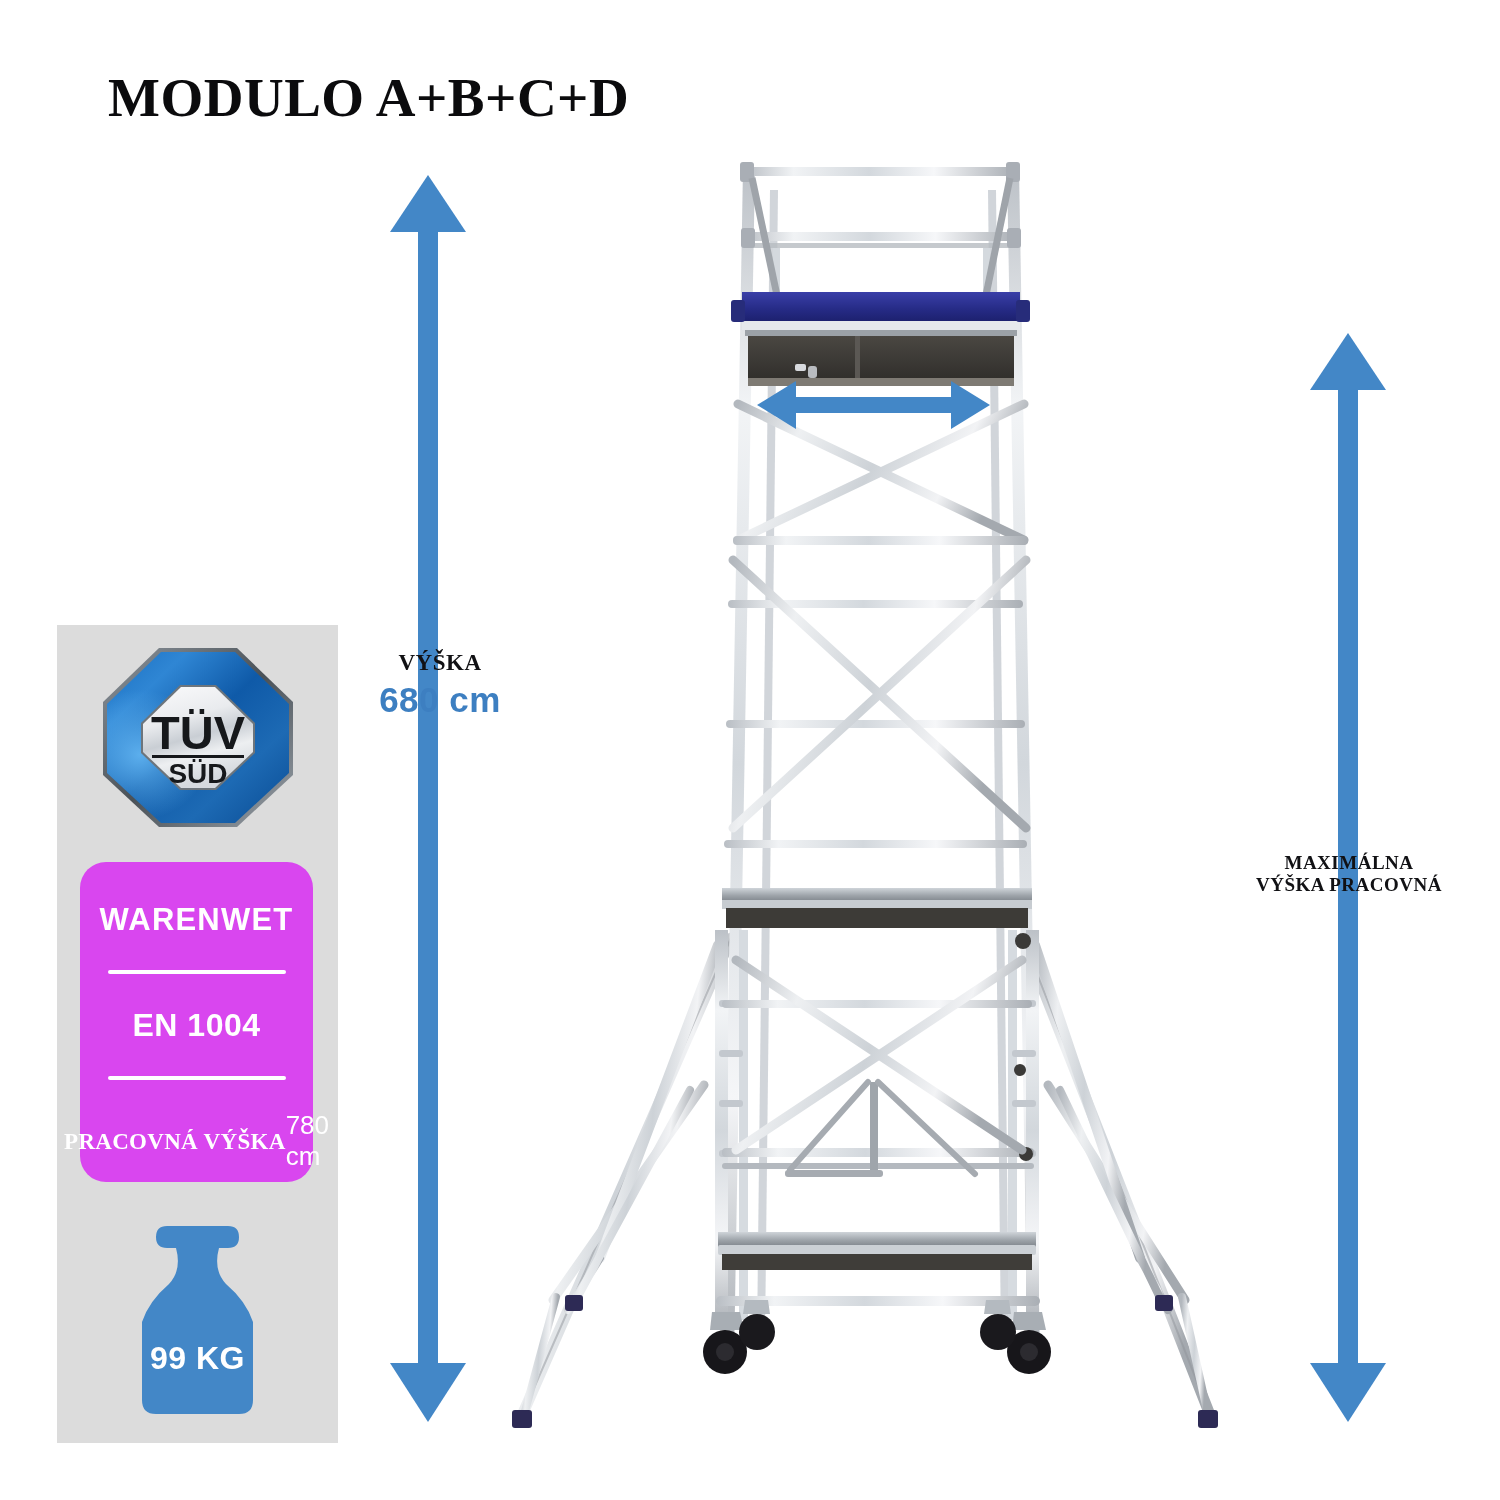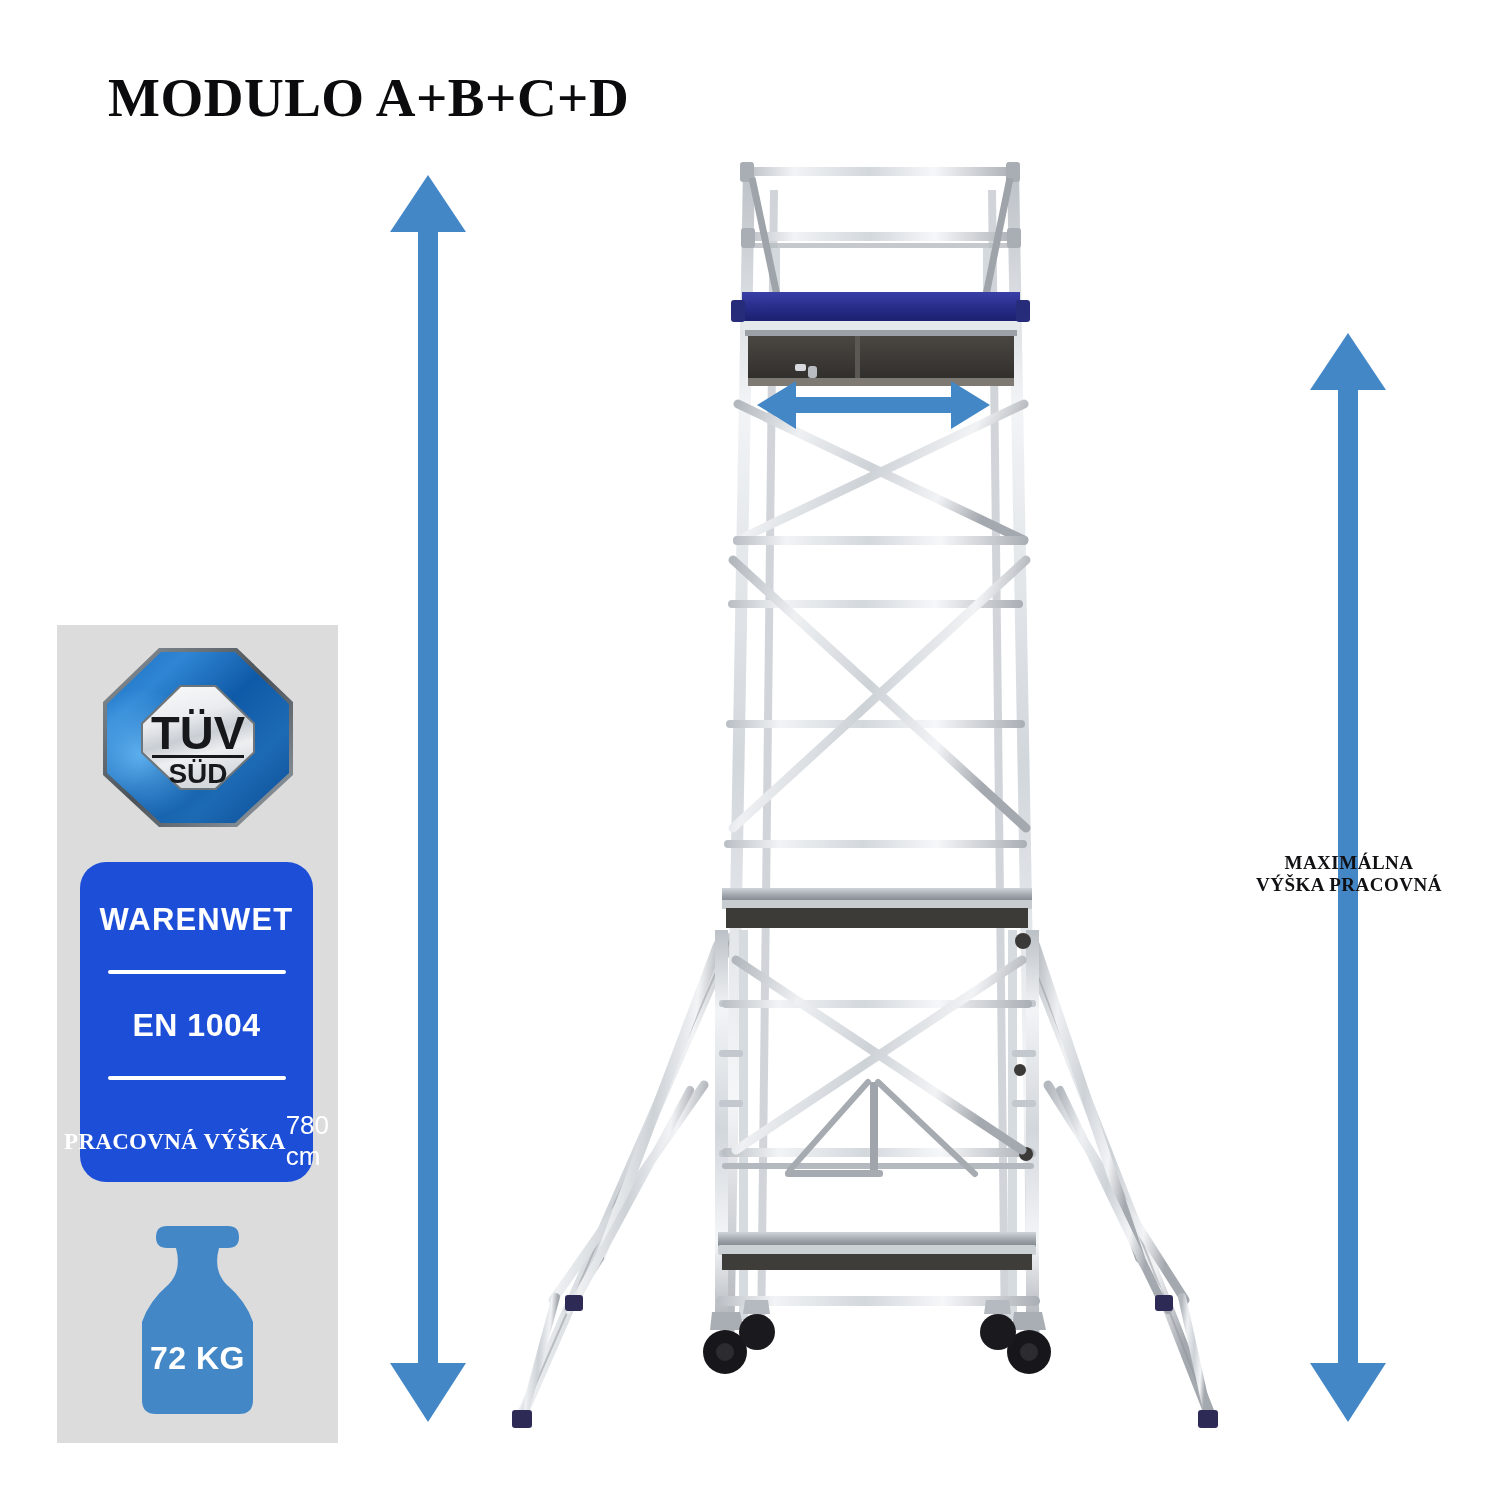--- a/index.html
+++ b/index.html
@@ -29,21 +29,21 @@
     background:#dcdcdc;
   }
 
   
   .tuv-wrap { position:absolute; left:100px; top:645px; width:196px; height:185px; }
 
   
   .info-card {
     position:absolute; left:80px; top:862px;
     width:233px; height:320px;
-    background:#1d4ed8;
+    background:#d946ef;
     border-radius:26px;
     box-sizing:border-box;
     padding:16px 14px 10px 14px;
     display:flex; flex-direction:column;
     align-items:center; justify-content:space-between;
   }
   .ic-warenwet {
     color:#ffffff; font-weight:bold; font-size:31px;
     letter-spacing:1.2px; margin-top:24px;
   }
@@ -164,21 +164,21 @@
   </div>
 
   <div class="weight-wrap">
     <svg width="155" height="196" viewBox="0 0 155 196">
       <path d="M47,4 L108,4 Q119,4 119,15 Q119,26 108,26 L99,26
                Q93,48 106,62 Q126,79 133,100 L133,178
                Q133,192 119,192 L36,192 Q22,192 22,178 L22,100
                Q29,79 49,62 Q62,48 56,26 L47,26
                Q36,26 36,15 Q36,4 47,4 Z" fill="#4387c7"></path>
     </svg>
-    <div class="weight-text">72 KG</div>
+    <div class="weight-text">99 KG</div>
   </div>
 
   <svg class="svgfull" viewBox="0 0 1500 1500">
     <defs>
       <linearGradient id="alu" x1="0" y1="0" x2="1" y2="0">
         <stop offset="0%" stop-color="#b9bec4"></stop>
         <stop offset="18%" stop-color="#f1f3f5"></stop>
         <stop offset="46%" stop-color="#d3d8dd"></stop>
         <stop offset="70%" stop-color="#f6f7f9"></stop>
         <stop offset="100%" stop-color="#a9aeb4"></stop>
@@ -379,20 +379,24 @@
       <polygon points="990,405 951,381 951,429"></polygon>
     </g>
 
     <g fill="#4387c7">
       <polygon points="1348,333 1386,390 1310,390"></polygon>
       <rect x="1338" y="386" width="20" height="1008"></rect>
       <polygon points="1348,1422 1386,1363 1310,1363"></polygon>
     </g>
   </svg>
 
+  <div class="dim-label" id="label-height">
+    <div class="dim-name">VÝŠKA</div>
+    <div class="dim-value">680 cm</div>
+  </div>
 
 
   <div class="dim-label" id="label-maxplat">
     <div class="dim-name">MAXIMÁLNA</div>
     <div class="dim-name">VÝŠKA PRACOVNÁ</div>
   </div>
 
 </div>
 
 </body></html>

